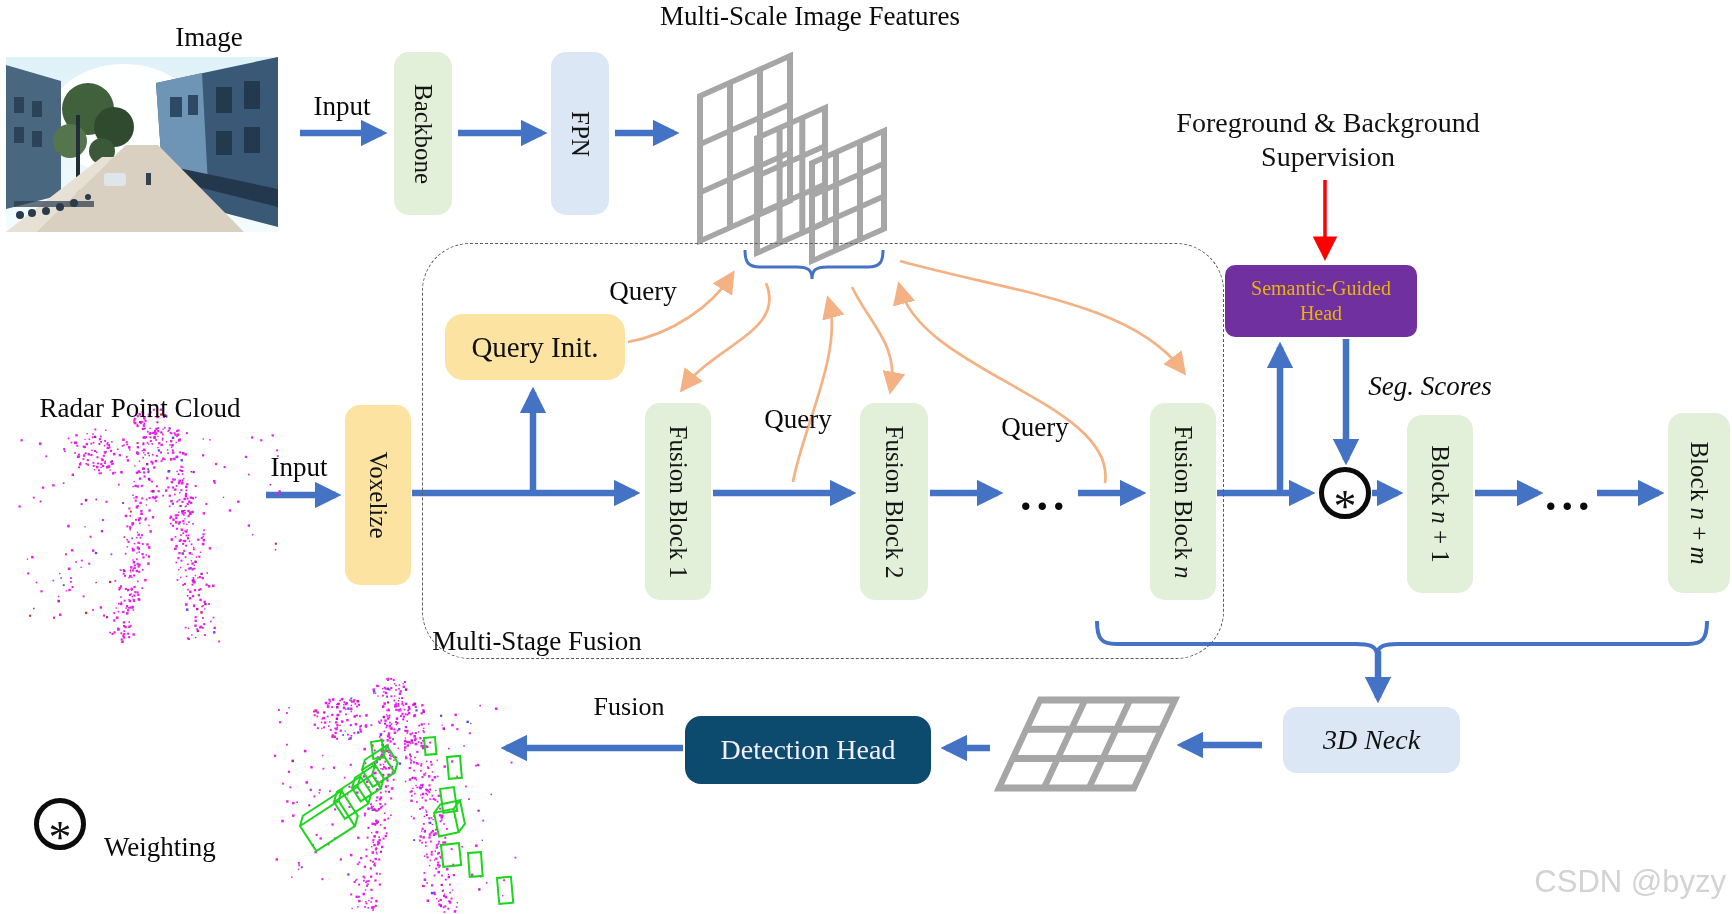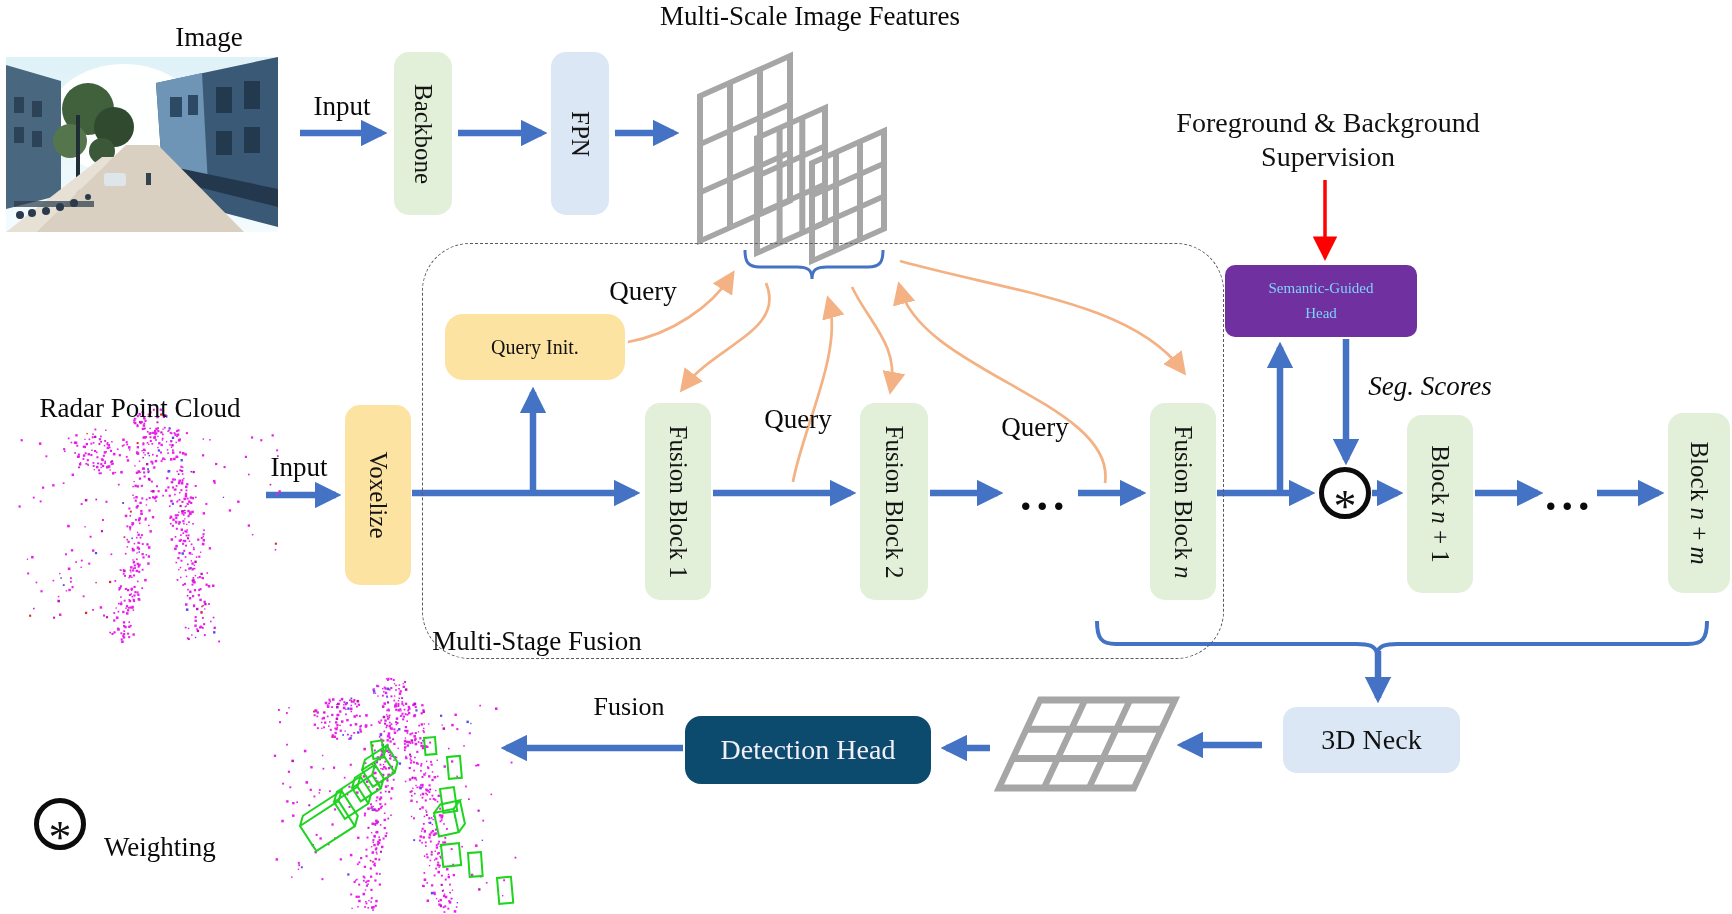--- a/index.html
+++ b/index.html
@@ -14,32 +14,32 @@
   .green{background:#e2efd9;}
   .yellow{background:#fce3a2;}
   .blue{background:#dbe7f5;}
   .fusion-frame{position:absolute;left:422px;top:243px;width:802px;height:416px;z-index:1;
           border:1.7px dashed #5a5a5a;border-radius:48px;box-sizing:border-box;}
   .opcircle{position:absolute;z-index:4;width:52px;height:52px;border:5px solid #0c0c0c;border-radius:50%;
           background:#fff;box-sizing:border-box;display:flex;align-items:center;justify-content:center;}
   .opcircle span{font-size:46px;line-height:0;transform:translateY(14px);}
   .headbox{position:absolute;left:1225px;top:265px;width:192px;height:72px;z-index:3;border-radius:10px;
           background:#7030a0;display:flex;flex-direction:column;align-items:center;justify-content:center;}
-  .headbox div{font-size:15px;line-height:25px;color:#7dd3fc;}
+  .headbox div{font-size:20px;line-height:25px;color:#eab308;}
   .dots{position:absolute;z-index:3;font-weight:900;font-size:46px;letter-spacing:5px;color:#0a0a0a;}
   .photo{position:absolute;z-index:2;}
   #watermark{position:absolute;right:6px;top:864px;z-index:5;font-family:"Liberation Sans","DejaVu Sans",sans-serif;
           font-size:31px;color:#d3d3d3;text-shadow:1px 1px 1px #ffffff;}
   .sup{position:absolute;left:1328px;top:106px;z-index:3;text-align:center;font-size:28px;line-height:34px;
           transform:translateX(-50%);white-space:nowrap;}
   .dethead{position:absolute;left:685px;top:716px;width:246px;height:68px;z-index:3;border-radius:16px;
           background:#0c4a6e;display:flex;align-items:center;justify-content:center;}
   .dethead span{color:#f3eff9;font-size:28px;}
   .neck{position:absolute;left:1283px;top:707px;width:177px;height:66px;z-index:3;border-radius:14px;
-          background:#dbe7f5;display:flex;align-items:center;justify-content:center;font-size:28px;}
+          background:#dbe7f5;display:flex;align-items:center;justify-content:center;font-size:28px;font-style:italic;}
 </style>
 </head>
 <body>
 
 <div id="canvas">
 
   <svg id="gfx" width="1732" height="914" viewBox="0 0 1732 914">
     <defs>
       <marker id="mb" viewBox="0 0 10 10" refX="8" refY="5" markerWidth="4.1" markerHeight="4.1" orient="auto-start-reverse">
         <path d="M0,0L10,5L0,10z" fill="#4472c4"></path>
@@ -1693,21 +1693,21 @@
   <div class="box green" style="left:394px;top:52px;width:58px;height:163px;">
     <span class="vlabel">Backbone</span>
   </div>
   <div class="box blue" style="left:551px;top:52px;width:58px;height:163px;">
     <span class="vlabel">FPN</span>
   </div>
   <div class="box yellow" style="left:345px;top:405px;width:66px;height:180px;">
     <span class="vlabel">Voxelize</span>
   </div>
   <div class="box yellow" style="left:445px;top:314px;width:180px;height:66px;border-radius:18px;">
-    <span style="font-size:20px;">Query Init.</span>
+    <span style="font-size:29px;">Query Init.</span>
   </div>
   <div class="box green" style="left:645px;top:403px;width:66px;height:197px;">
     <span class="vlabel">Fusion Block 1</span>
   </div>
   <div class="box green" style="left:860px;top:403px;width:68px;height:197px;">
     <span class="vlabel">Fusion Block 2</span>
   </div>
   <div class="box green" style="left:1150px;top:403px;width:66px;height:197px;">
     <span class="vlabel"><span>Fusion Block </span><i>n</i></span>
   </div>
@@ -1733,13 +1733,14 @@
 
   <div class="opcircle" style="left:1319px;top:467px;">
     <span>*</span>
   </div>
 
   <div class="opcircle" style="left:34px;top:798px;">
     <span>*</span>
   </div>
   <div class="lbl" style="left:104px;top:808px;margin-top:24px;">Weighting</div>
 
+  <div id="watermark">CSDN @byzy</div>
 </div>
 
 </body></html>

